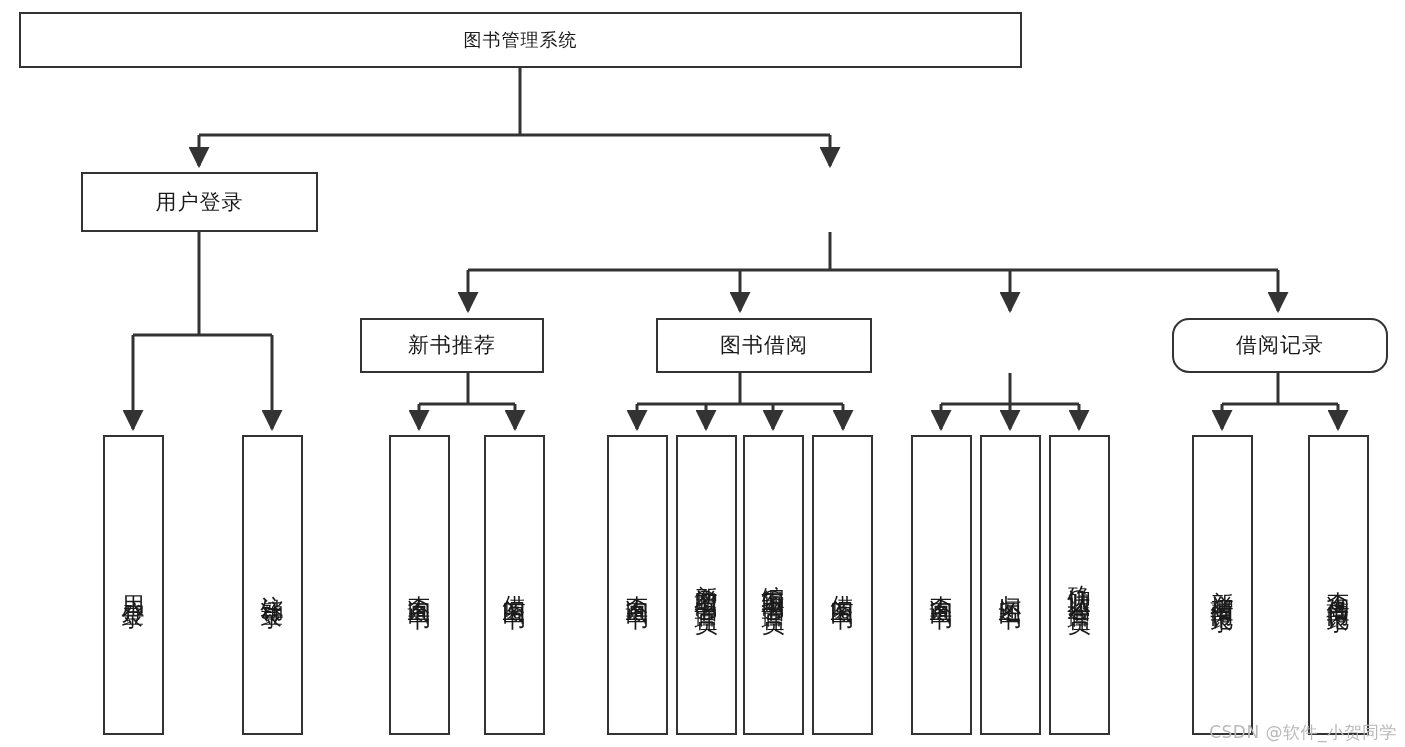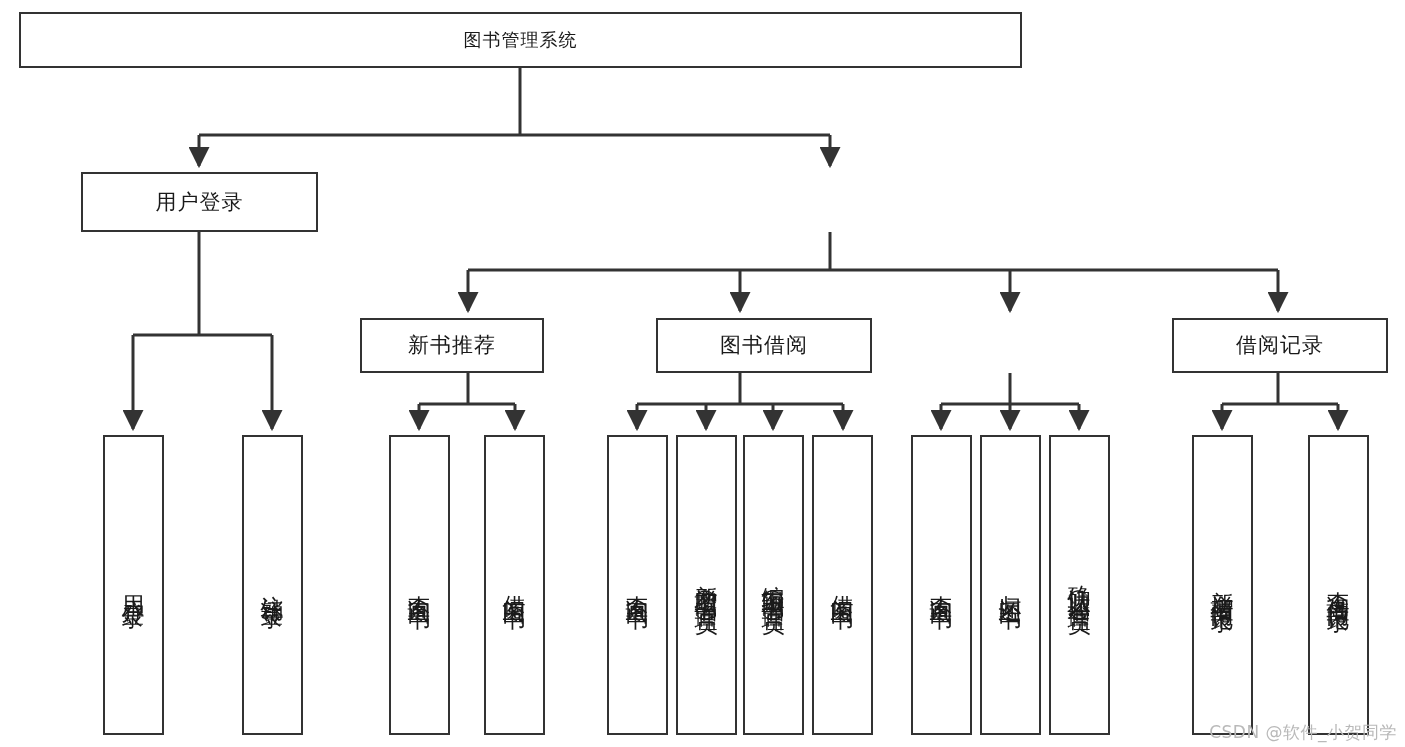--- a/index.html
+++ b/index.html
@@ -128,21 +128,21 @@
   <div class="node" style="left:81px;top:172px;width:237px;height:60px;">
     <span class="lbl">用户登录</span>
   </div>
 
   <div class="node" style="left:360px;top:318px;width:184px;height:55px;">
     <span class="lbl">新书推荐</span>
   </div>
   <div class="node" style="left:632px;top:318px;width:216px;height:55px;margin-left:24px;">
     <span class="lbl">图书借阅</span>
   </div>
-  <div class="node" style="left:1172px;top:318px;width:216px;height:55px;">
+  <div class="node" style="left:1172px;top:318px;width:216px;height:55px;border-radius:17px;">
     <span class="lbl">借阅记录</span>
   </div>
 
   <div class="node leaf" style="left:103px;top:435px;width:61px;height:300px;">
     <span class="lbl">用户登录</span>
   </div>
   <div class="node leaf" style="left:242px;top:435px;width:61px;height:300px;">
     <span class="lbl">注销登录</span>
   </div>
 

